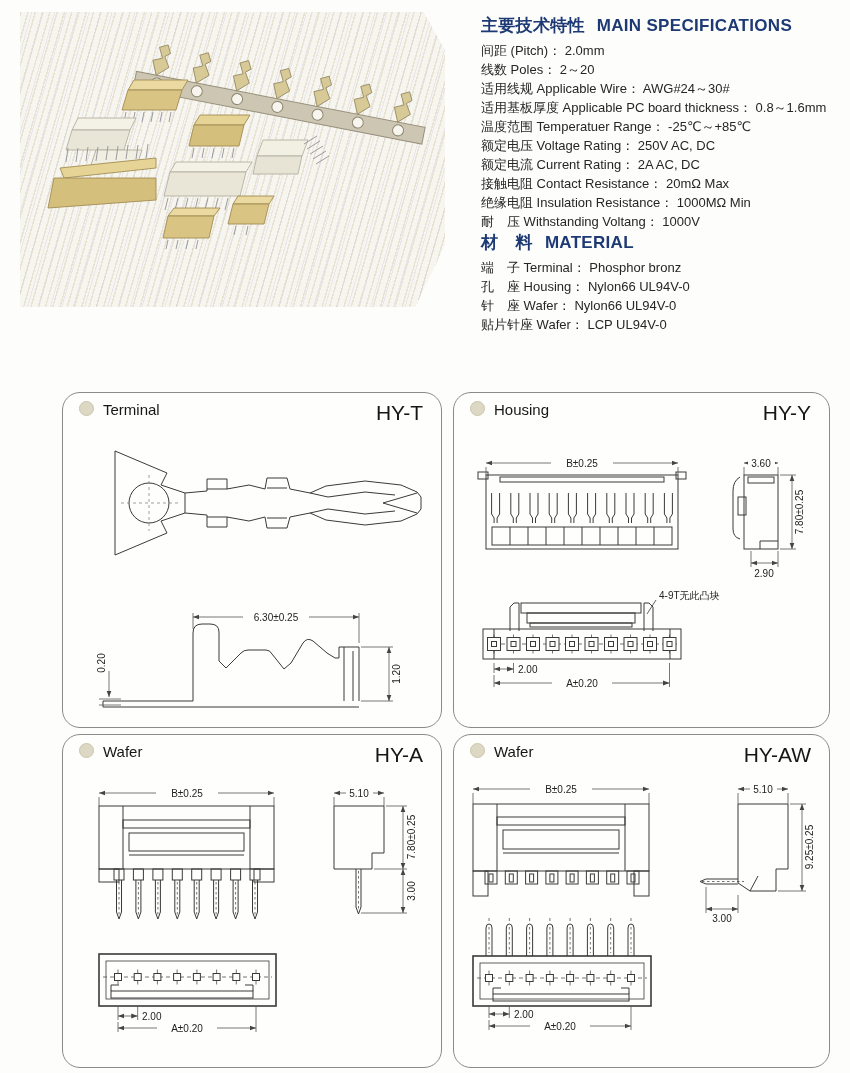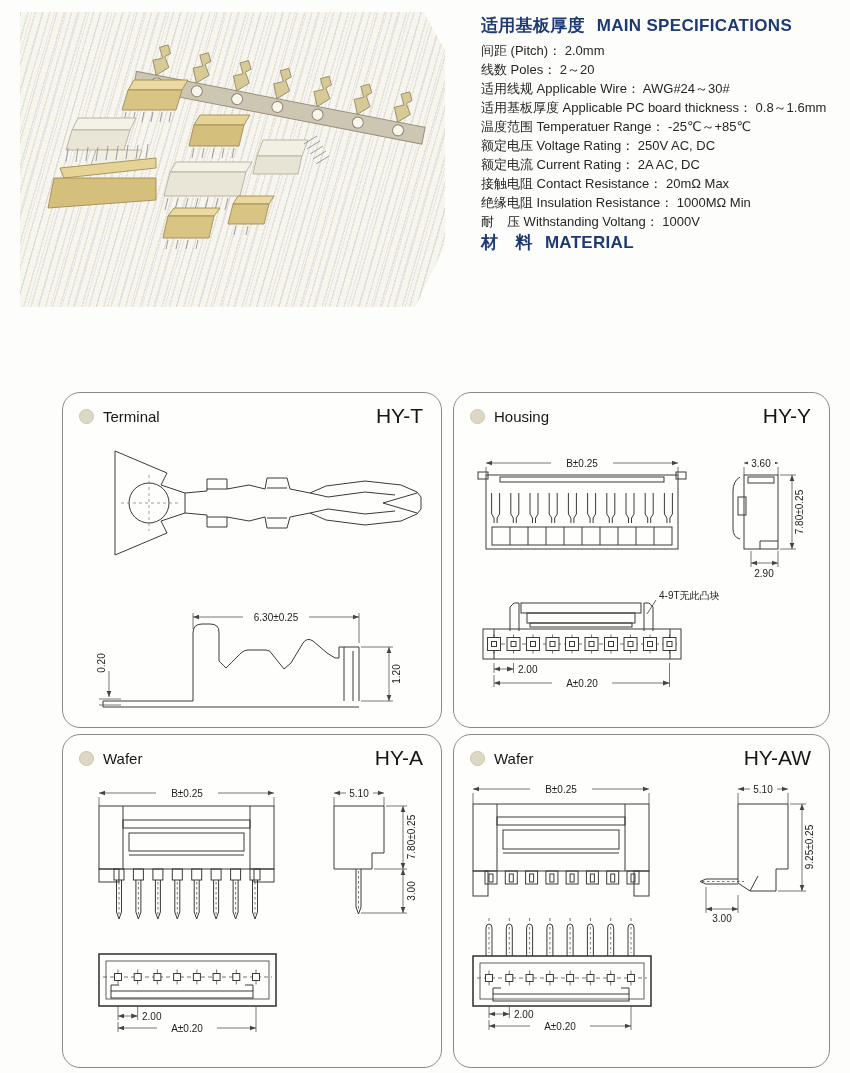--- a/index.html
+++ b/index.html
@@ -21,21 +21,21 @@
   .specs{position:absolute;left:481px;top:14px;width:362px}
   .sec-title{display:flex;gap:12px;align-items:baseline;color:#1e3a74;font-weight:bold;font-size:17px;letter-spacing:.3px}
   .lines{margin-top:4px;font-size:13px;line-height:19px;color:#262626}
   .mat-title{}
   
   .panel{position:absolute;border:1.2px solid #8a8a8a;border-radius:18px;background:#fefefd;box-sizing:border-box}
   .p1{left:62px;top:392px;width:380px;height:336px}
   .p2{left:453px;top:392px;width:377px;height:336px}
   .p3{left:62px;top:734px;width:380px;height:334px}
   .p4{left:453px;top:734px;width:377px;height:334px}
-  .phead{display:flex;align-items:center;height:30px;padding:8px 18px 0 16px}
+  .phead{display:flex;height:30px;padding:8px 18px 0 16px}
   .bullet{width:13px;height:13px;border-radius:50%;background:#ddd8c4;border:1px solid #ccc6ad;margin-right:9px}
   .plabel{font-size:15px;color:#161616}
   .pcode{margin-left:auto;font-size:21px;color:#161616}
   svg.draw{display:block}
   svg text{fill:#222;font-size:10px;font-family:"Liberation Sans","DejaVu Sans",sans-serif}
 </style>
 </head>
 <body>
 
 <div class="photo">
@@ -102,38 +102,44 @@
           <path d="M6,-8 H42 L37,0 H1 Z" fill="#ead9a0" stroke="#a08d52"></path>
           <path d="M1,0 H37 L32,20 H-4 Z" fill="#d9c484" stroke="#a08d52"></path>
           <path d="M4,22 l-2,9 M16,22 l-2,9" stroke="#8e9299"></path>
         </g>
     </g>
   </svg>
 </div>
 
 <div class="specs">
   <div class="sec-title">
-    <span>适用基板厚度</span>
+    <span>主要技术特性</span>
     <span>MAIN SPECIFICATIONS</span>
   </div>
   <div class="lines">
     <div>间距 (Pitch)： 2.0mm</div>
     <div>线数 Poles： 2～20</div>
     <div>适用线规 Applicable Wire： AWG#24～30#</div>
     <div>适用基板厚度 Applicable PC board thickness： 0.8～1.6mm</div>
     <div>温度范围 Temperatuer Range： -25℃～+85℃</div>
     <div>额定电压 Voltage Rating： 250V AC, DC</div>
     <div>额定电流 Current Rating： 2A AC, DC</div>
     <div>接触电阻 Contact Resistance： 20mΩ  Max</div>
     <div>绝缘电阻 Insulation Resistance： 1000MΩ  Min</div>
     <div>耐　压 Withstanding Voltang： 1000V</div>
   </div>
   <div class="sec-title mat-title">
     <span>材　料</span>
     <span>MATERIAL</span>
+  </div>
+  <div class="lines">
+    <div>端　子 Terminal： Phosphor bronz</div>
+    <div>孔　座 Housing： Nylon66  UL94V-0</div>
+    <div>针　座 Wafer： Nylon66  UL94V-0</div>
+    <div>贴片针座 Wafer： LCP  UL94V-0</div>
   </div>
 </div>
 
 <div class="panel p1">
   <div class="phead">
     <span class="bullet"></span>
     <span class="plabel">Terminal</span>
     <span class="pcode">HY-T</span>
   </div>
   <svg class="draw" width="378" height="296" viewBox="0 0 378 296">

